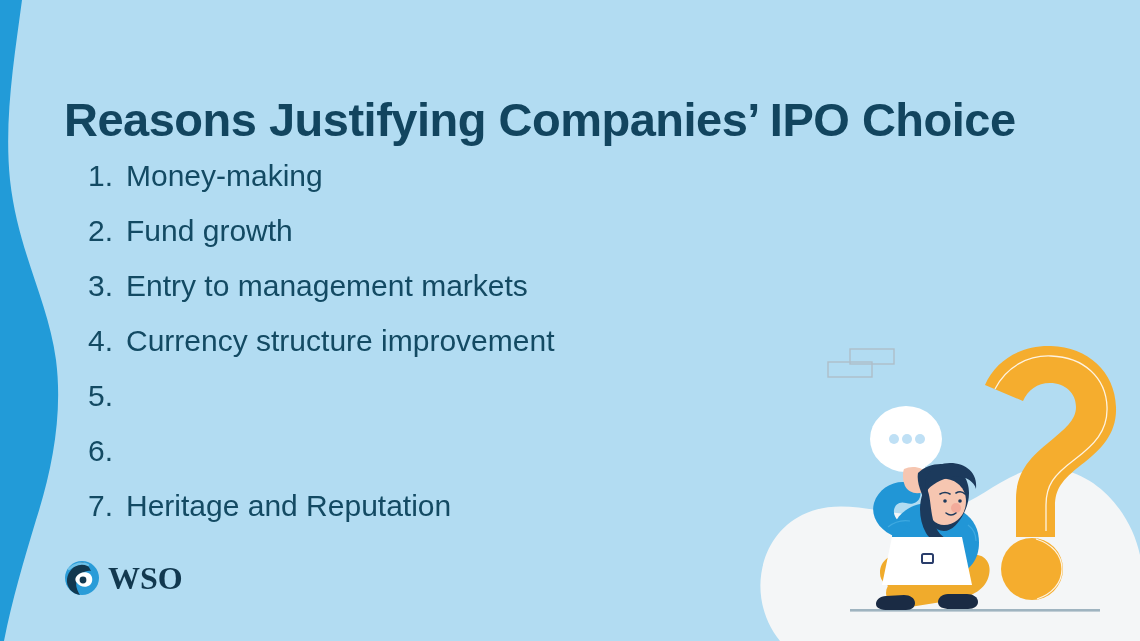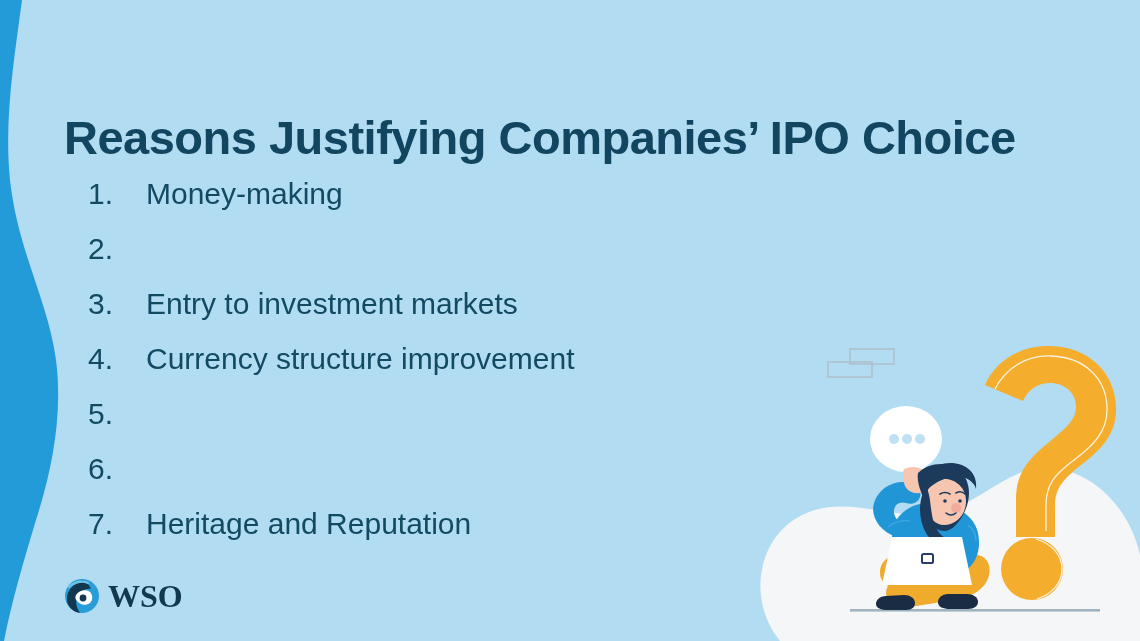--- a/index.html
+++ b/index.html
@@ -35,21 +35,21 @@
     right: 0;
     bottom: 0;
     width: 400px;
     height: 300px;
     z-index: 1;
   }
   
   #content {
     position: absolute;
     left: 0;
-    top: 18px;
+    top: 0;
     width: 1140px;
     height: 495px;
     z-index: 3;
   }
   #page-title {
     position: absolute;
     left: 64px;
     top: 62px;
     width: 1040px;
     font-size: 47px;
@@ -77,21 +77,20 @@
     line-height: 55px;
     white-space: nowrap;
   }
   .li-num {
     width: 38px;
     flex: 0 0 38px;
     color: #134a63;
   }
   .li-text {
     color: #134a63;
-    margin-left: 20px;
   }
   
   #brand-logo {
     position: absolute;
     left: 64px;
     top: 560px;
     display: flex;
     align-items: center;
     gap: 8px;
   }
@@ -222,24 +221,25 @@
 
     <h1 id="page-title">Reasons Justifying Companies’ IPO Choice</h1>
 
     <ul id="reasons-list">
       <li>
         <span class="li-num">1.</span>
         <span class="li-text">Money-making</span>
       </li>
       <li>
         <span class="li-num">2.</span>
+        <span class="li-text">Fund growth</span>
       </li>
       <li>
         <span class="li-num">3.</span>
-        <span class="li-text">Entry to investment markets</span>
+        <span class="li-text">Entry to management markets</span>
       </li>
       <li>
         <span class="li-num">4.</span>
         <span class="li-text">Currency structure improvement</span>
       </li>
       <li>
         <span class="li-num">5.</span>
       </li>
       <li>
         <span class="li-num">6.</span>

